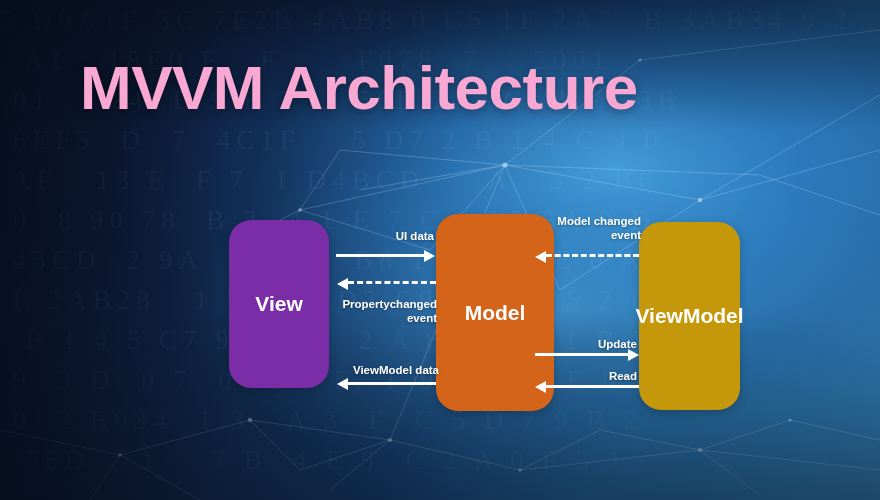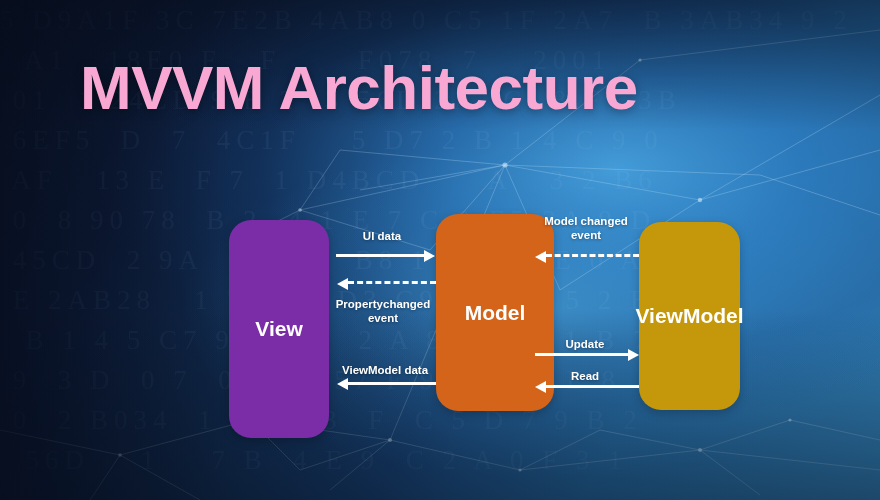--- a/index.html
+++ b/index.html
@@ -81,21 +81,21 @@
     position: absolute;
     border-radius: 22px;
     display: flex;
     align-items: center;
     justify-content: center;
     color: #ffffff;
     font-weight: bold;
     font-size: 21px;
     box-shadow: 0 3px 10px rgba(0,0,0,0.22);
   }
-  #box-view      { left: 229px; top: 220px; width: 100px; height: 218px; background: #7b2ca7; }
+  #box-view      { left: 229px; top: 220px; width: 100px; height: 168px; background: #7b2ca7; }
   #box-model     { left: 436px; top: 214px; width: 118px;  height: 197px; background: #d4641a; align-items: center; }
   #box-viewmodel { left: 639px; top: 222px; width: 101px; height: 188px; background: #c5970b; }
 
   
   .arrow {
     position: absolute;
     height: 3px;
     background: #ffffff;
   }
   .arrow.dashed {
@@ -117,21 +117,21 @@
     border-right: 11px solid #ffffff;
     left: -11px; top: -4.5px;
   }
   .arrow.dashed .head.left  { top: -6px; }
 
   .alabel {
     position: absolute;
     color: #ffffff;
     font-weight: bold;
     font-size: 11.5px;
-    text-align: center;
+    text-align: right;
     line-height: 14px;
     text-shadow: 0 1px 3px rgba(0,0,0,0.35);
     white-space: pre-line;
   }
 
   
   .footer {
     position: absolute;
     right: 28px;
     bottom: 22px;

